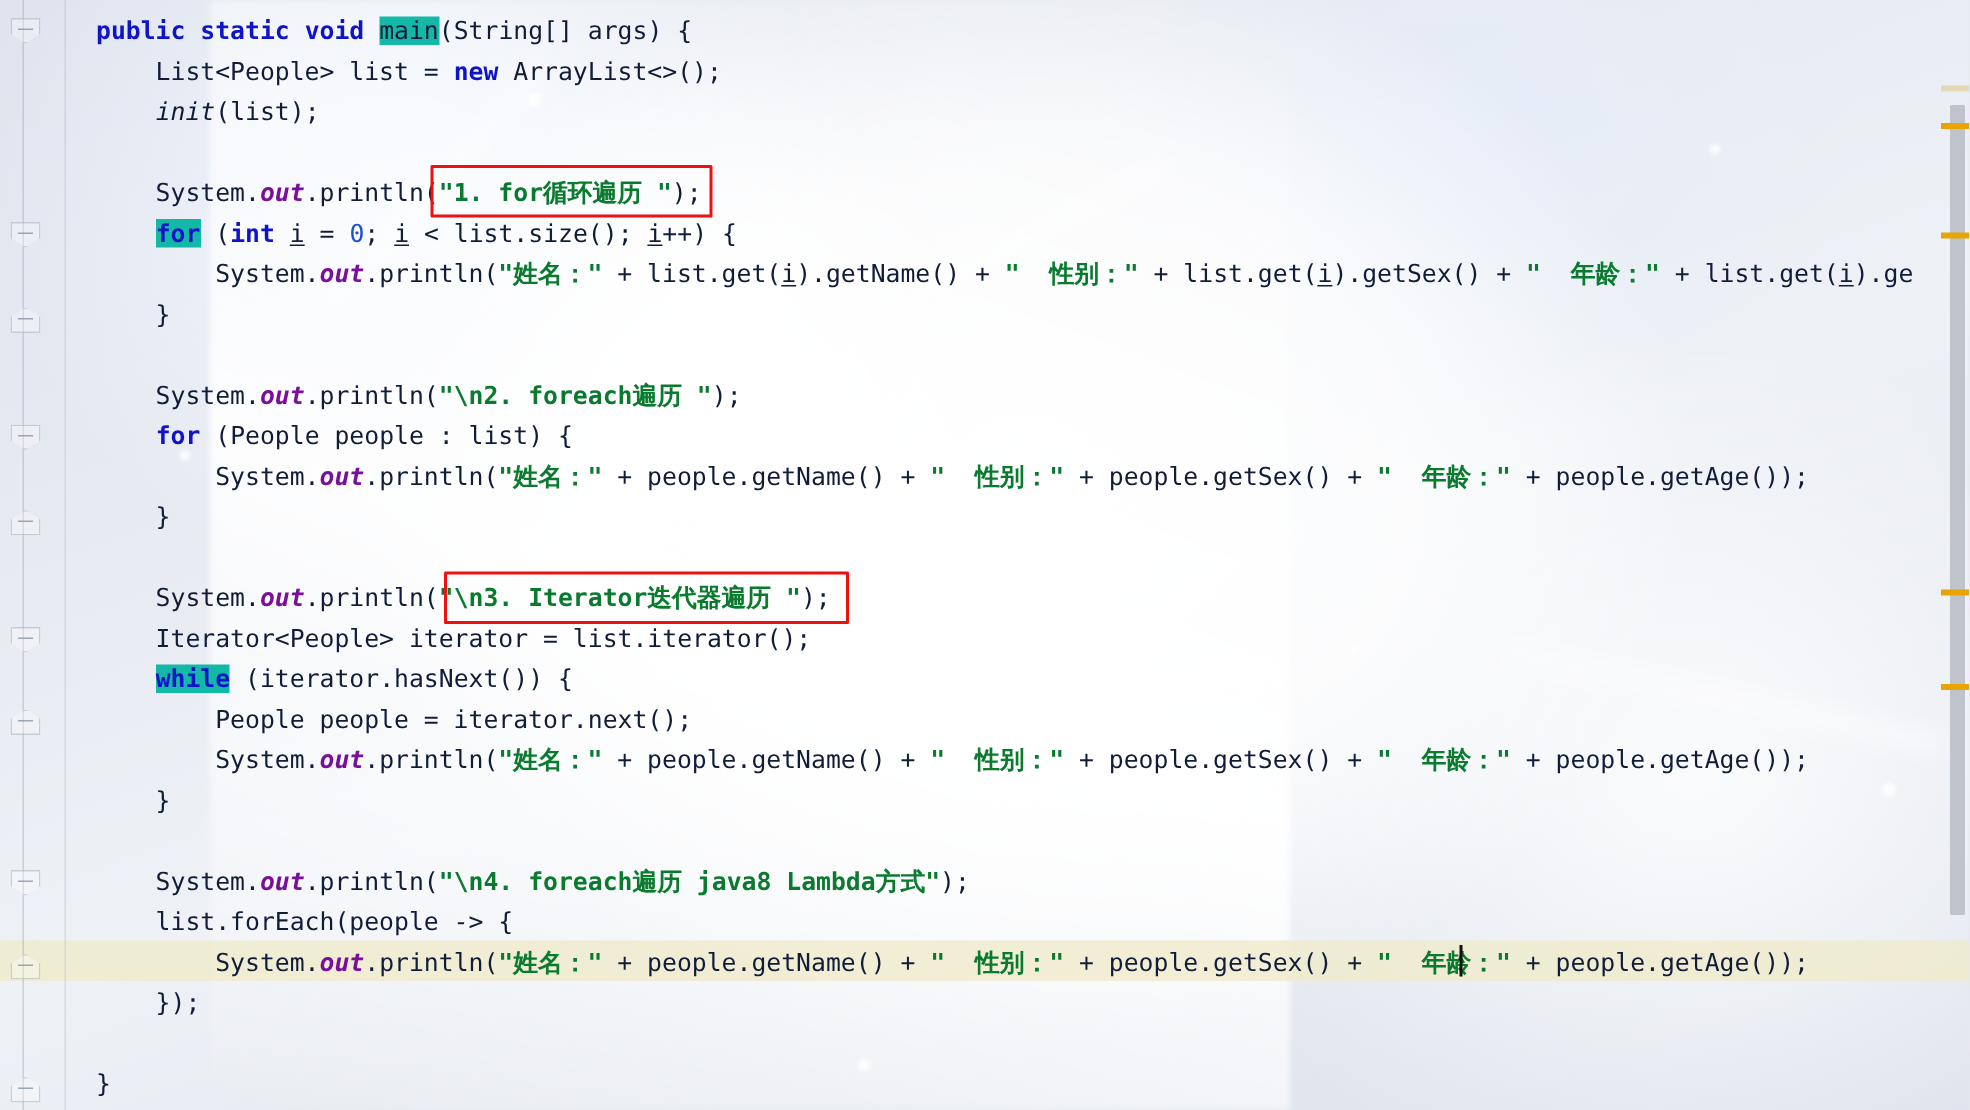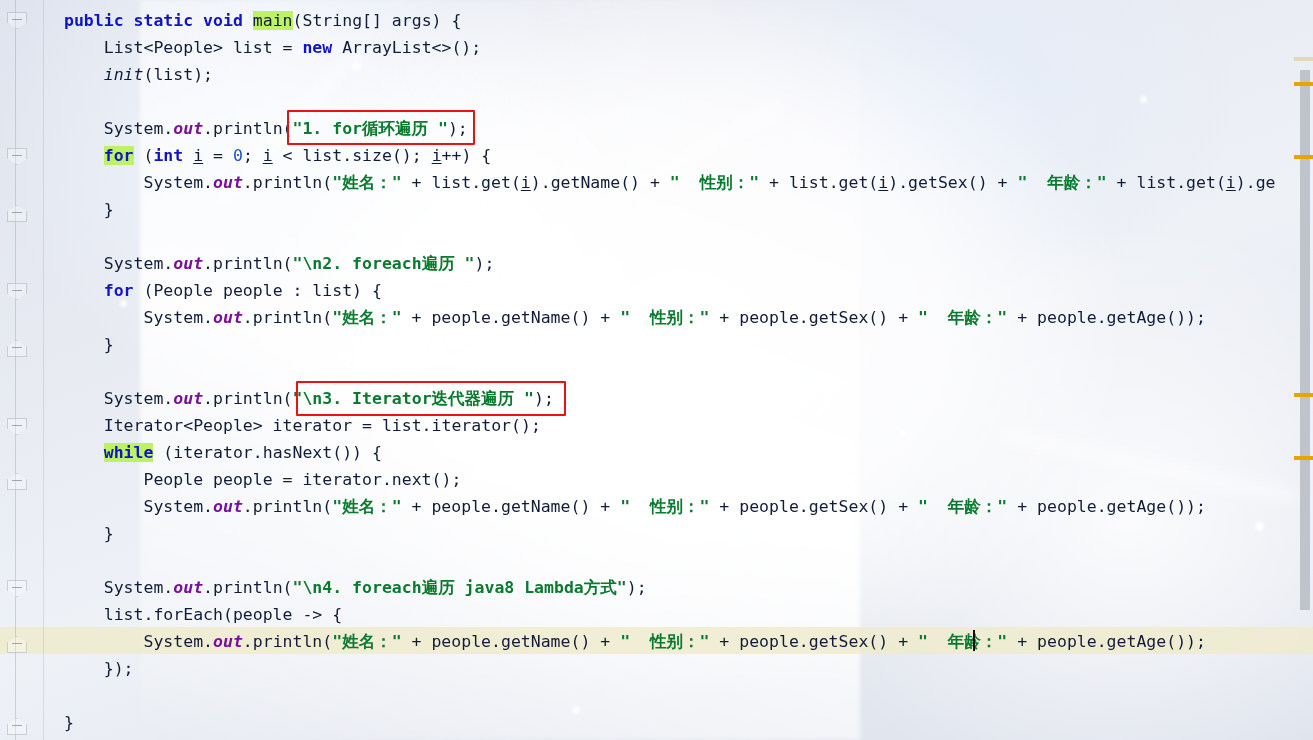--- a/index.html
+++ b/index.html
@@ -48,21 +48,21 @@
         font-size:16.5px;line-height:26.6px;white-space:pre;letter-spacing:0;}
   .ln{position:absolute;left:64px;height:26.6px;color:#0d1b3e;}
 
   .kw{color:#0f14c8;font-weight:bold;text-align:center;}
   .num{color:#1a4fd6;}
   .str{color:#0a7b2e;font-weight:bold;}
   .plain{color:#101c38;}
   .fld{color:#7a0f9c;font-weight:bold;font-style:italic;text-align:right;}
   .ital{color:#101c38;font-style:italic;}
   .und{text-decoration:underline;text-decoration-thickness:1px;text-underline-offset:2px;}
-  .hl{background:#bef264;}
+  .hl{background:#14b8a6;}
 
   
   .caret-row{position:absolute;left:0;width:1313px;height:26.6px;background:rgba(240,234,202,.78);}
   .caret{position:absolute;width:2px;height:21px;background:#111;}
   .redbox{position:absolute;border:2px solid #ee1111;border-radius:1px;}
 
   
   .track{position:absolute;right:0;top:0;width:19px;height:740px;background:rgba(232,235,241,.0);}
   .thumb{position:absolute;right:3px;width:10px;background:#bfc3cc;border-radius:1px;}
   .mark{position:absolute;right:0;width:19px;height:4px;background:#e8a400;}

